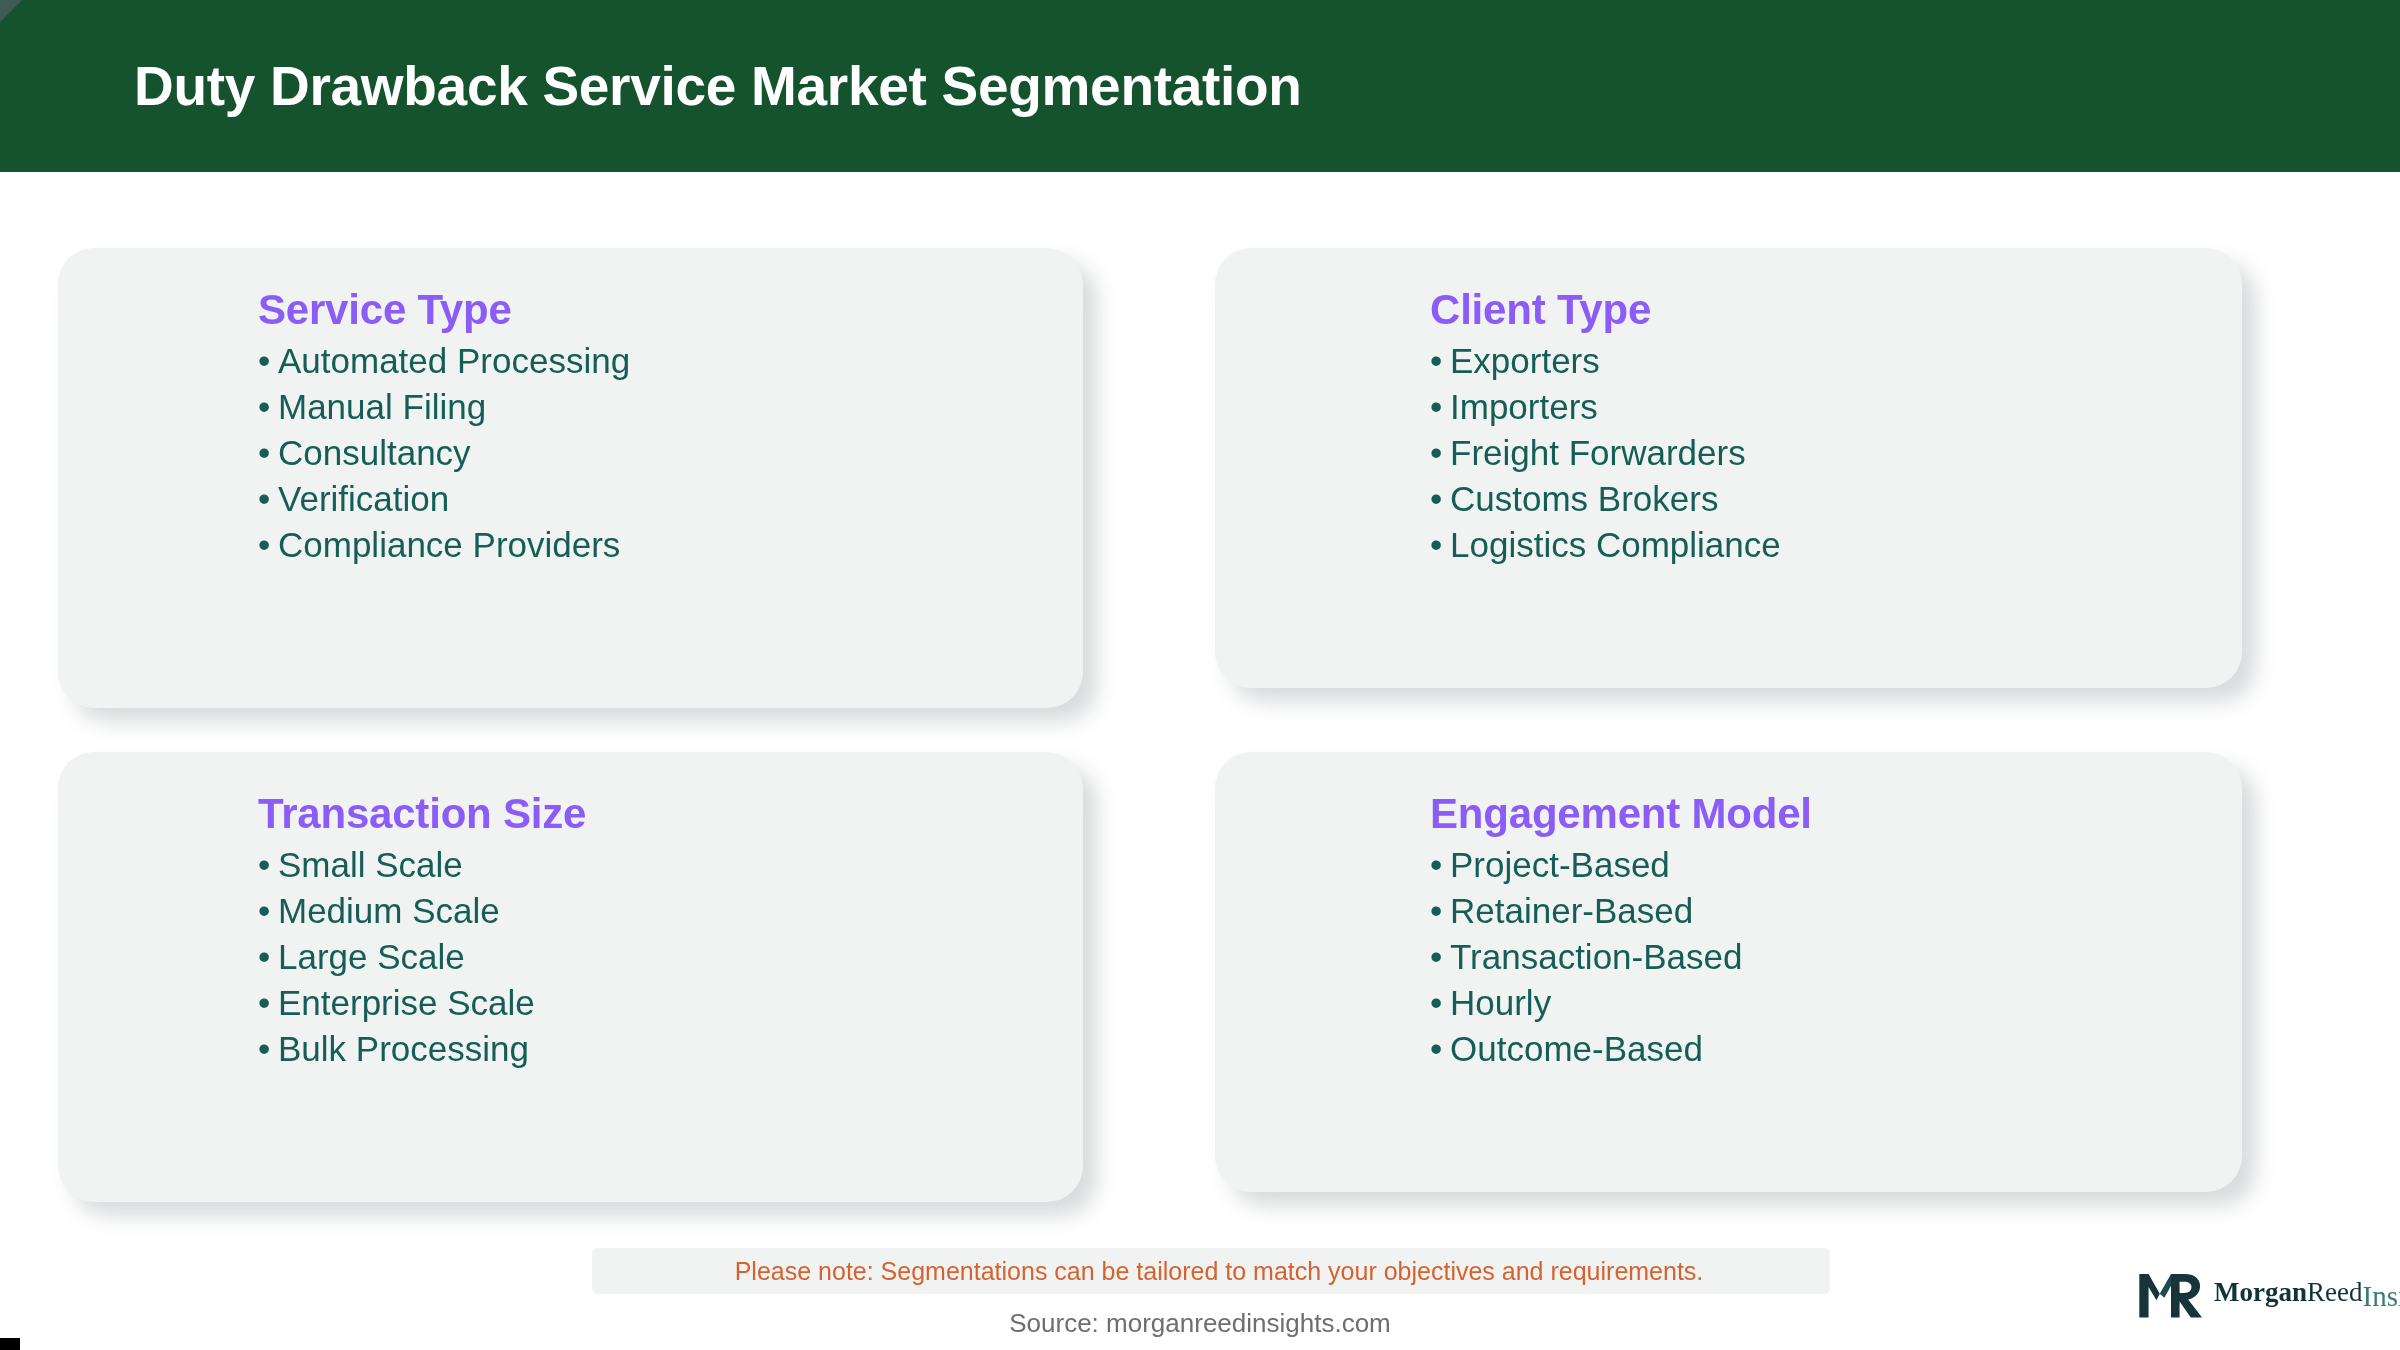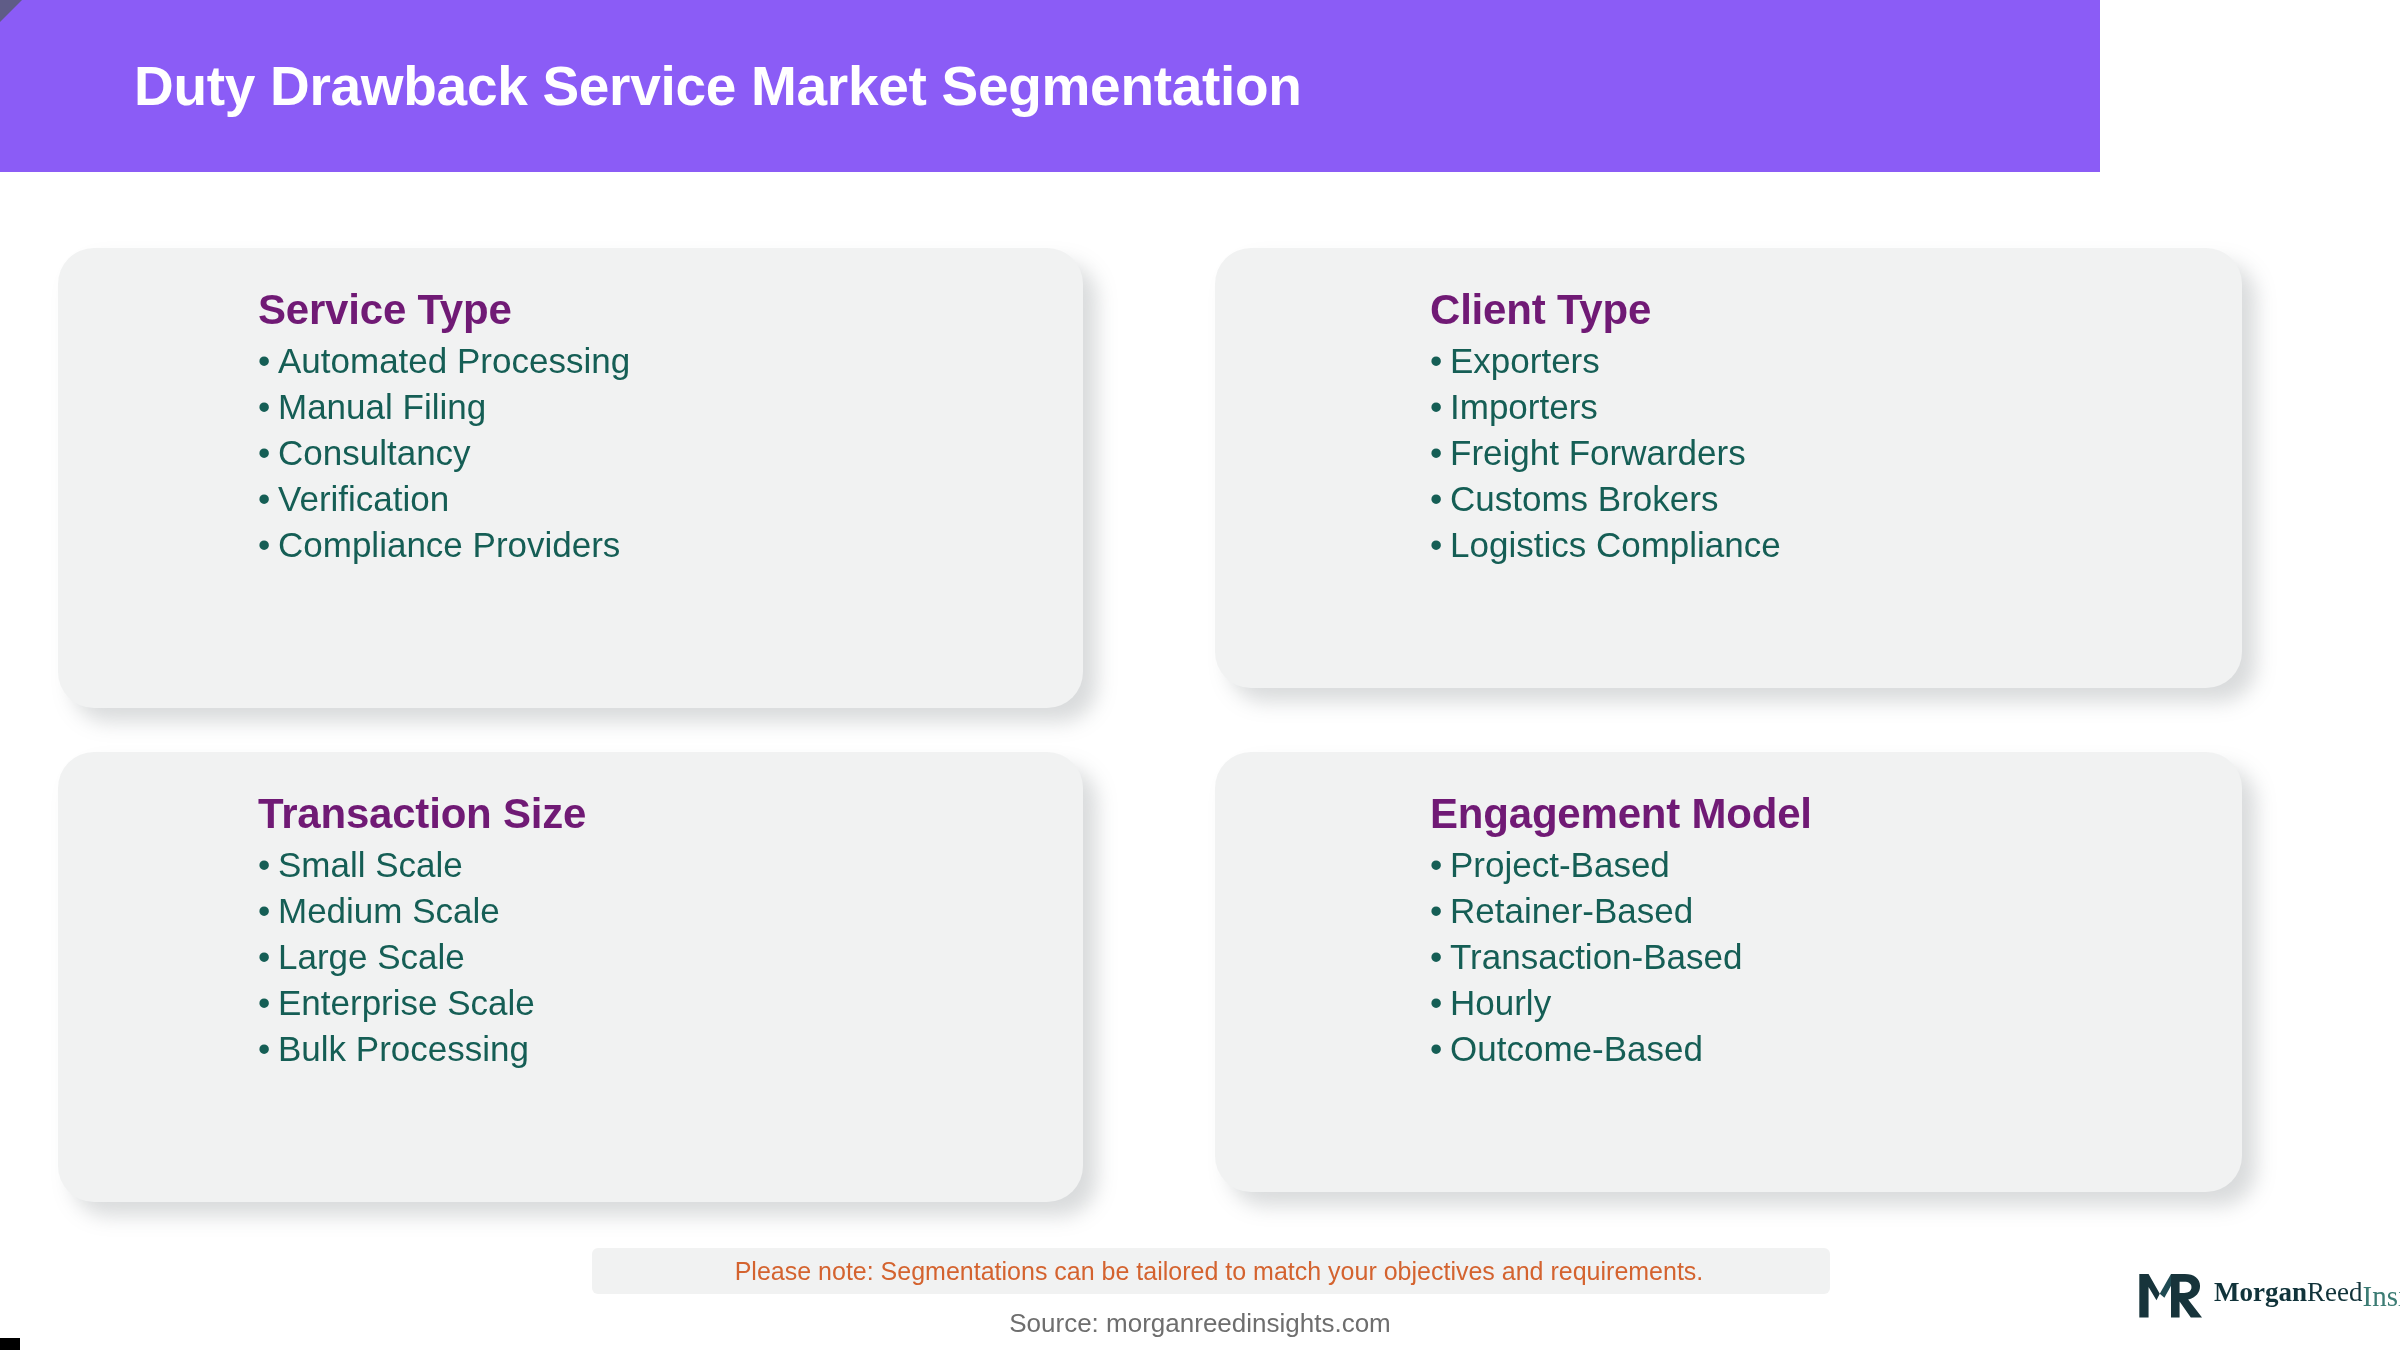--- a/index.html
+++ b/index.html
@@ -14,23 +14,23 @@
     overflow: hidden;
     font-family: "Liberation Sans", sans-serif;
     -webkit-font-smoothing: antialiased;
   }
 
   
   .header-band {
     position: absolute;
     left: 0;
     top: 0;
-    width: 2100px;
+    width: 2400px;
     height: 172px;
-    background: #8b5cf6;
+    background: #14532d;
     overflow: hidden;
   }
   .header-corner-notch {
     position: absolute;
     left: 0;
     top: 0;
     width: 0;
     height: 0;
     border-top: 22px solid rgba(80, 92, 98, 0.75);
     border-right: 22px solid transparent;
@@ -72,21 +72,21 @@
     position: absolute;
     left: 200px;
     top: 38px;
     right: 30px;
   }
   .card-c1 .card-inner, .card-c3 .card-inner { left: 215px; }
 
   .card-title {
     font-size: 42px;
     font-weight: bold;
-    color: #701a75;
+    color: #8b5cf6;
     letter-spacing: -0.2px;
     margin: 0 0 4px 0;
     white-space: nowrap;
   }
   .card-list {
     list-style: none;
     margin: 0;
     padding: 0;
   }
   .card-list li {

